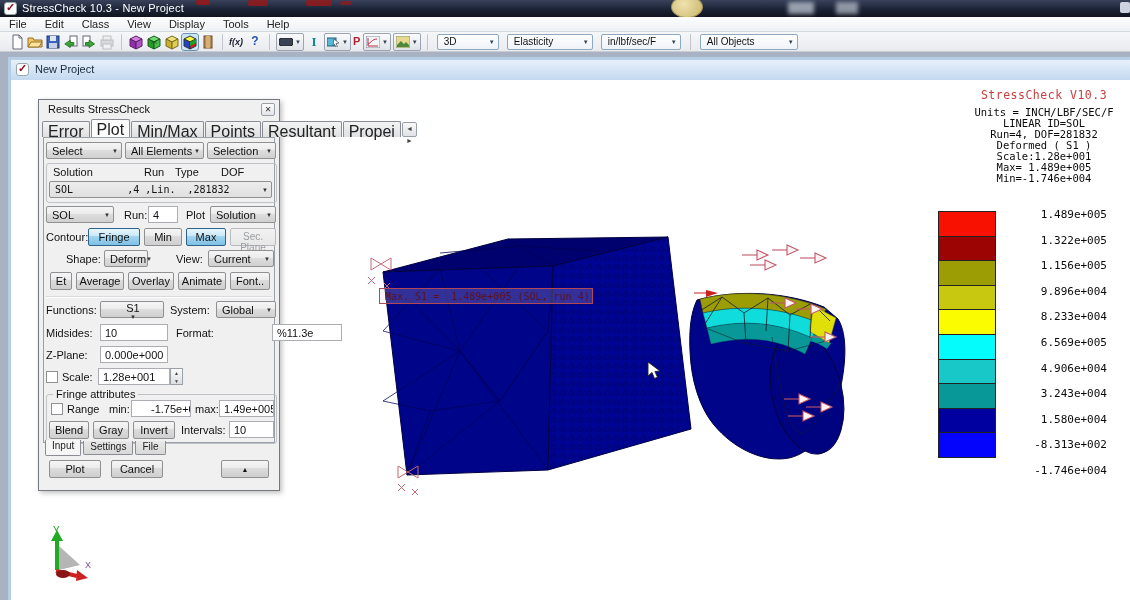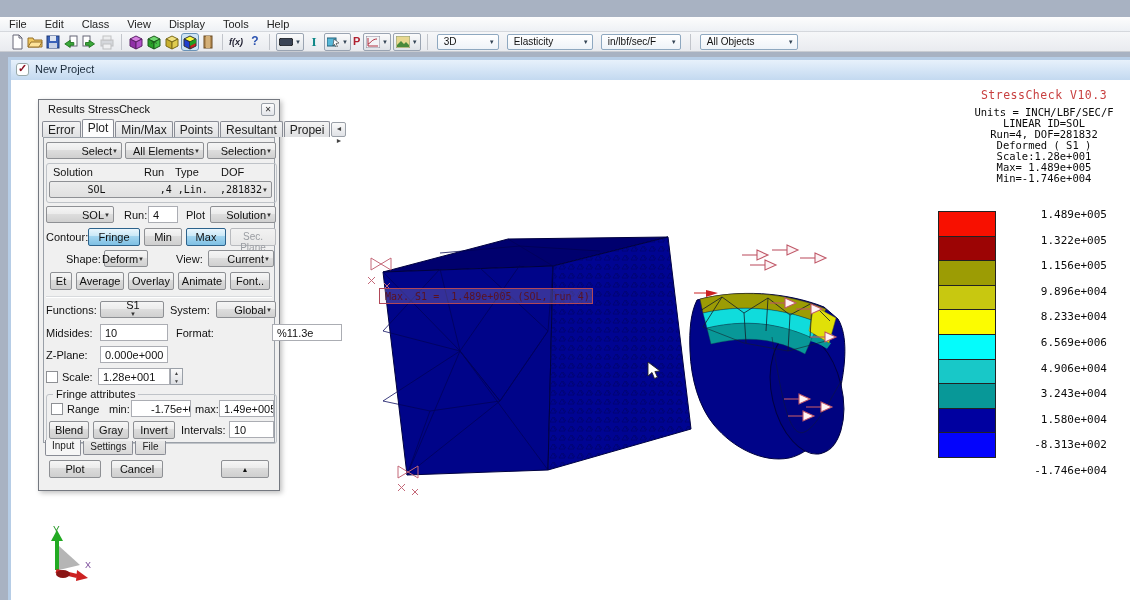--- a/index.html
+++ b/index.html
@@ -43,28 +43,28 @@
   .canvas{position:absolute;left:0;top:20px;right:0;bottom:0;background:#ffffff;overflow:hidden;}
   
   .dlg{position:absolute;left:27px;top:19px;width:242px;height:392px;background:#f0f0f0;
     border:1px solid #747880;box-shadow:2px 2px 5px rgba(0,0,0,.25);font-size:11px;color:#111;box-sizing:border-box;}
   .dlg .dtitle{position:absolute;left:9px;top:3px;font-size:11px;}
   .dclose{position:absolute;right:4px;top:3px;width:14px;height:13px;border:1px solid #9aa0a8;
     background:linear-gradient(#fdfdfd,#e3e5e9);border-radius:2px;font-size:8px;color:#333;
     text-align:center;line-height:12px;box-sizing:border-box;}
   .tabs{position:absolute;left:3px;top:20px;right:3px;height:17px;display:flex;align-items:flex-end;}
   .tab{height:14px;border:1px solid #898c95;border-bottom:none;background:linear-gradient(#f4f4f4,#dfe0e2);
-    font-size:12px;padding:1px 5px 0 5px;margin-right:1px;border-radius:2px 2px 0 0;color:#222;white-space:nowrap;}
+    font-size:16px;padding:1px 5px 0 5px;margin-right:1px;border-radius:2px 2px 0 0;color:#222;white-space:nowrap;}
   .tab.active{height:16px;background:#fdfdfd;font-weight:normal;}
   .tabscroll{margin-left:auto;height:13px;border:1px solid #9aa0a8;background:linear-gradient(#fafafa,#e0e2e6);
     font-size:7px;line-height:12px;padding:0 3px;border-radius:2px;color:#444;}
   .pane{position:absolute;left:4px;right:4px;top:37px;height:304px;border:1px solid #9aa0a8;background:#f0f0f0;}
   .lbl{position:absolute;font-size:11px;color:#111;white-space:nowrap;}
   .combo{position:absolute;height:17px;border:1px solid #8e9094;border-radius:2px;box-sizing:border-box;
-    background:linear-gradient(#f5f5f5,#ececec 45%,#dedede 46%,#d0d0d0);display:flex;align-items:center;justify-content:flex-end;
+    background:linear-gradient(#f5f5f5,#ececec 45%,#dedede 46%,#d0d0d0);display:flex;align-items:center;justify-content:space-between;
     font-size:11px;padding:0 3px 0 5px;color:#111;}
   .combo .car{font-size:6px;color:#333;}
   .inp{position:absolute;height:17px;border:1px solid #abadb3;background:#fff;font-size:11px;
     padding:2px 4px 0 4px;box-sizing:border-box;white-space:nowrap;overflow:hidden;}
   .btn{position:absolute;height:18px;border:1px solid #8e9094;border-radius:2px;box-sizing:border-box;
     background:linear-gradient(#f6f6f6,#ebebeb 45%,#dcdcdc 46%,#cfcfcf);font-size:11px;text-align:center;
     padding-top:2px;color:#111;}
   .btn.tog{background:linear-gradient(#e9f6fd,#c9e8f7 45%,#a2d5ef 46%,#7fc0e4);border-color:#2c628b;}
   .btn.dis{color:#9a9da2;background:linear-gradient(#f2f2f2,#e7e7e7);border-color:#b8babe;}
   .grp{position:absolute;border:1px solid #bfc3c8;border-radius:3px;}
@@ -89,20 +89,32 @@
     font-size:11px;color:#0a0a0a;}
   .anno{position:absolute;left:368px;top:208px;width:214px;height:16px;border:1px solid #b04858;
     background:rgba(235,205,215,.22);color:#5a1220;font-family:"DejaVu Sans Mono",monospace;
     font-size:10px;line-height:15px;padding-left:5px;box-sizing:border-box;white-space:pre;}
 </style>
 </head>
 <body>
 
 <div class="screen">
 
+  <div class="titlebar">
+    <span class="appicon" style="left:4px;top:2px;"></span>
+    <span class="ttxt">StressCheck 10.3 - New Project</span>
+    <div class="artifact" style="left:196px;top:0;width:14px;height:5px;background:#9a1818;opacity:.85;border-radius:2px;"></div>
+    <div class="artifact" style="left:248px;top:0;width:20px;height:6px;background:#9a1818;opacity:.8;border-radius:2px;"></div>
+    <div class="artifact" style="left:306px;top:0;width:26px;height:6px;background:#9a1818;opacity:.8;border-radius:2px;"></div>
+    <div class="artifact" style="left:340px;top:1px;width:12px;height:4px;background:#9a1818;opacity:.7;border-radius:2px;"></div>
+    <div class="artifact" style="left:671px;top:-4px;width:30px;height:20px;border-radius:50%;background:radial-gradient(circle at 40% 35%,#eee3ae,#c9b468);border:1px solid #a8945a;"></div>
+    <div class="artifact" style="left:788px;top:2px;width:26px;height:12px;background:rgba(215,222,233,.65);filter:blur(2px);"></div>
+    <div class="artifact" style="left:836px;top:2px;width:22px;height:12px;background:rgba(215,222,233,.6);filter:blur(2px);"></div>
+    <div class="artifact" style="left:1120px;top:2px;width:10px;height:11px;background:#cdd3de;border-radius:2px;"></div>
+  </div>
 
   <div class="menubar">
     <span>File</span><span>Edit</span><span>Class</span><span>View</span><span>Display</span><span>Tools</span><span>Help</span>
   </div>
 
   <div class="toolbar">
     <svg class="tico" viewBox="0 0 16 16">
         <path d="M4 1h6l3 3v11H4z" fill="#fff" stroke="#667" stroke-width="1"></path>
         <path d="M10 1v3h3" fill="none" stroke="#667"></path>
       </svg>
@@ -344,21 +356,21 @@
           <div class="lblock" style="background: rgb(24, 200, 200);"></div>
           <div class="lblock" style="background: rgb(8, 152, 152);"></div>
           <div class="lblock" style="background: rgb(0, 0, 160);"></div>
           <div class="lblock" style="background: rgb(4, 4, 252);"></div>
         </div>
         <span class="llab" style="left:1000px;top:128px;">1.489e+005</span>
         <span class="llab" style="left:1000px;top:153.6px;">1.322e+005</span>
         <span class="llab" style="left:1000px;top:179.2px;">1.156e+005</span>
         <span class="llab" style="left:1000px;top:204.8px;">9.896e+004</span>
         <span class="llab" style="left:1000px;top:230.4px;">8.233e+004</span>
-        <span class="llab" style="left:1000px;top:256px;">6.569e+006</span>
+        <span class="llab" style="left:1000px;top:256px;">6.569e+005</span>
         <span class="llab" style="left:1000px;top:281.6px;">4.906e+004</span>
         <span class="llab" style="left:1000px;top:307.2px;">3.243e+004</span>
         <span class="llab" style="left:1000px;top:332.8px;">1.580e+004</span>
         <span class="llab" style="left:1000px;top:358.4px;">-8.313e+002</span>
         <span class="llab" style="left:1000px;top:384px;">-1.746e+004</span>
 
         <svg style="position:absolute;left:24px;top:444px;width:62px;height:58px;" viewBox="0 0 62 58">
           <text x="18" y="10" font-size="10" fill="#2a9a2a" font-family="Liberation Sans,sans-serif">Y</text>
           <polygon points="24,22 24,46 45,41" fill="#a8a8a8" opacity=".85"></polygon>
           <line x1="22" y1="46" x2="22" y2="16" stroke="#22aa22" stroke-width="4"></line>

